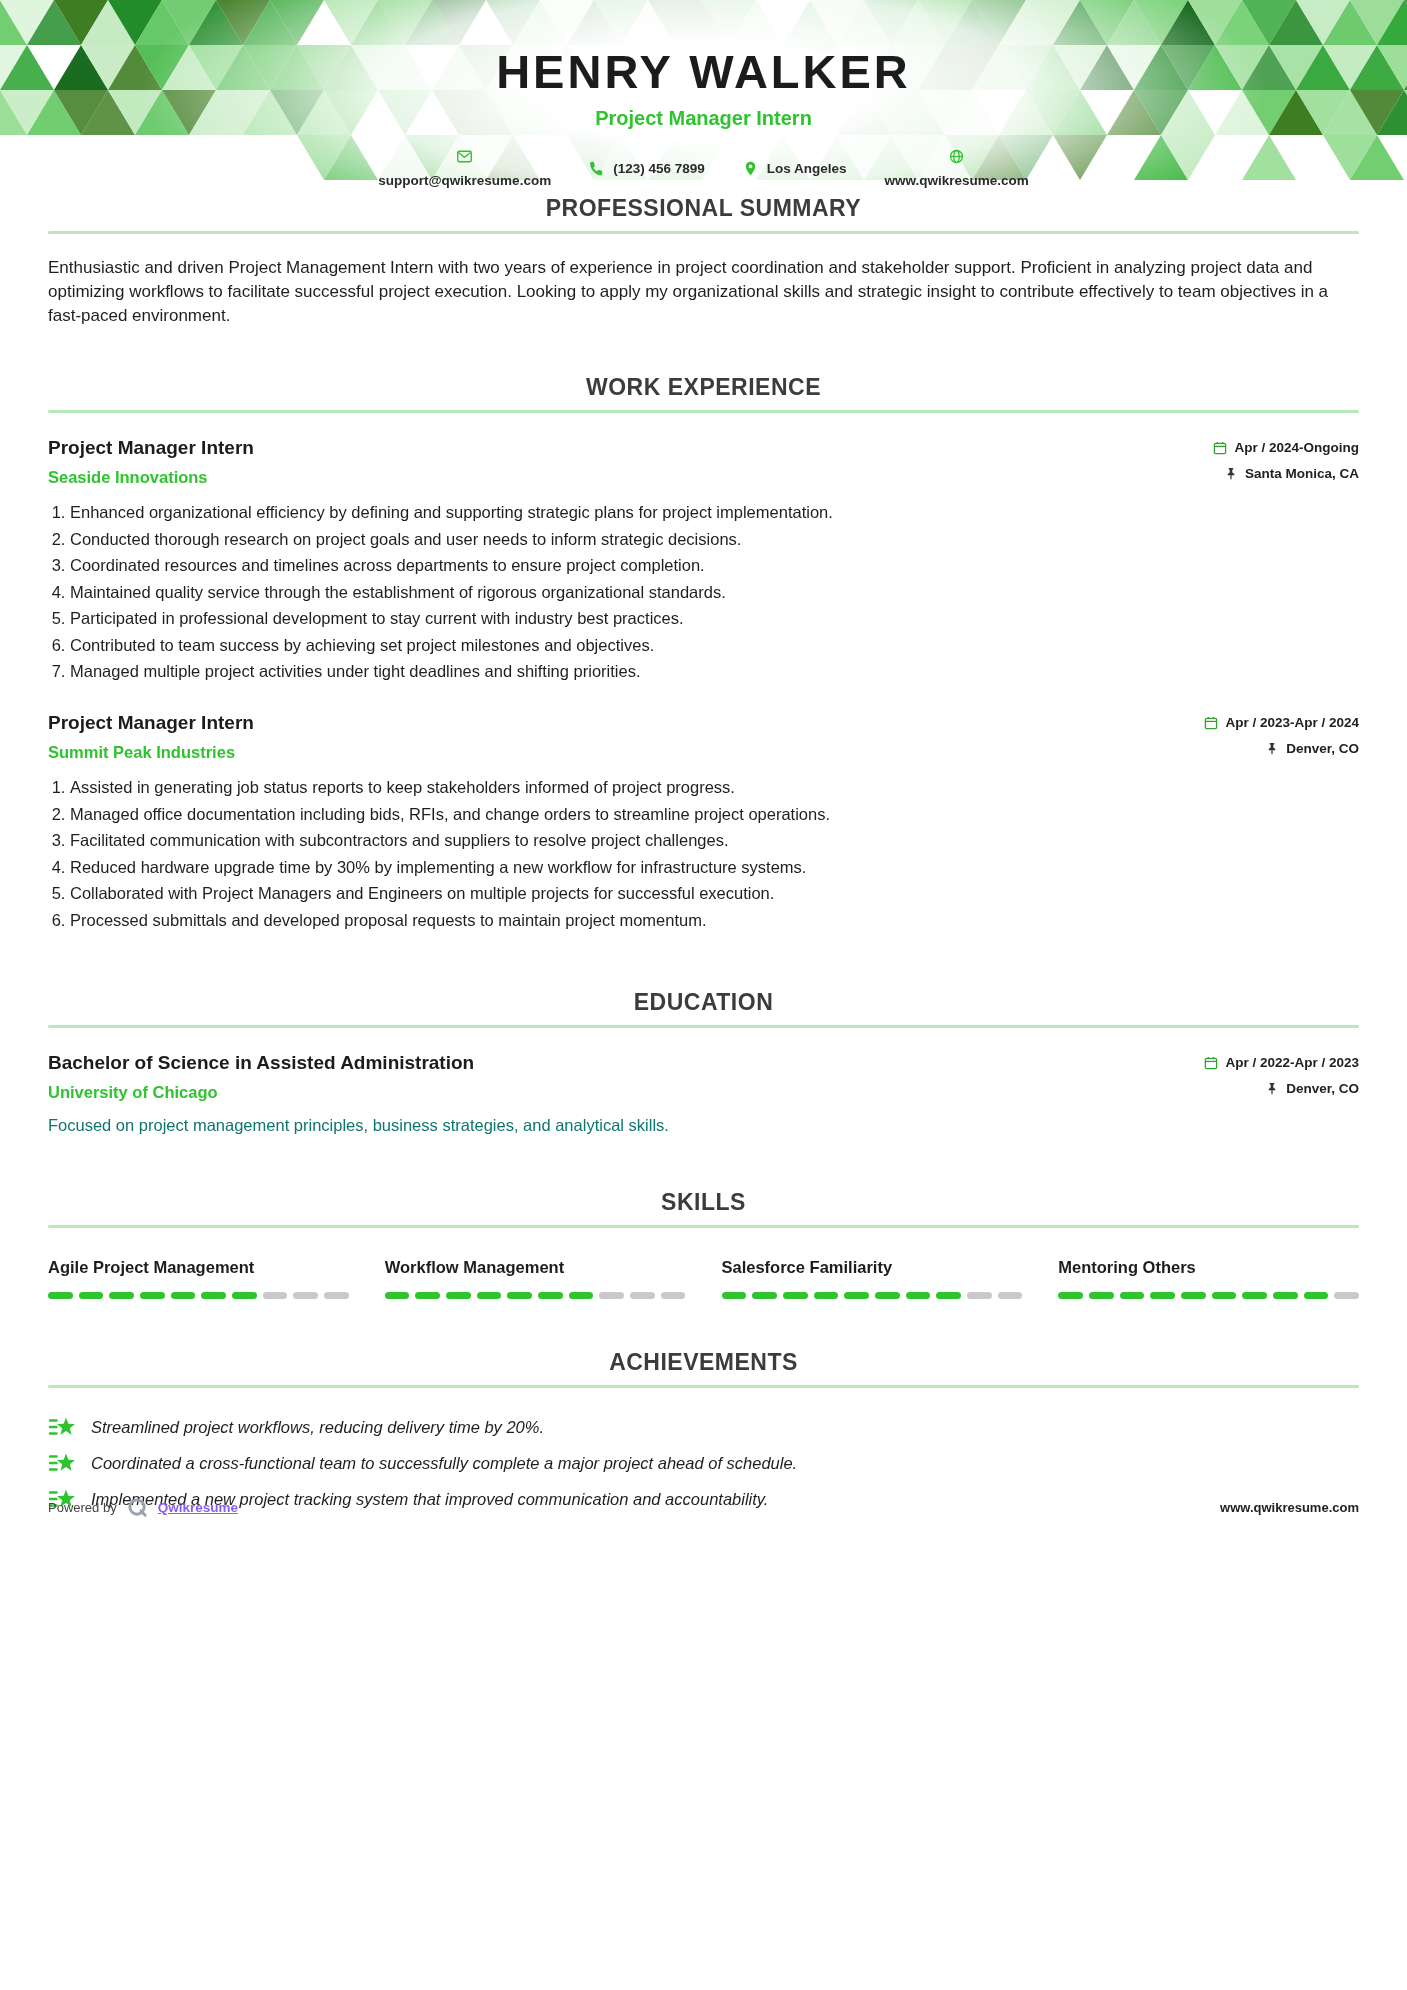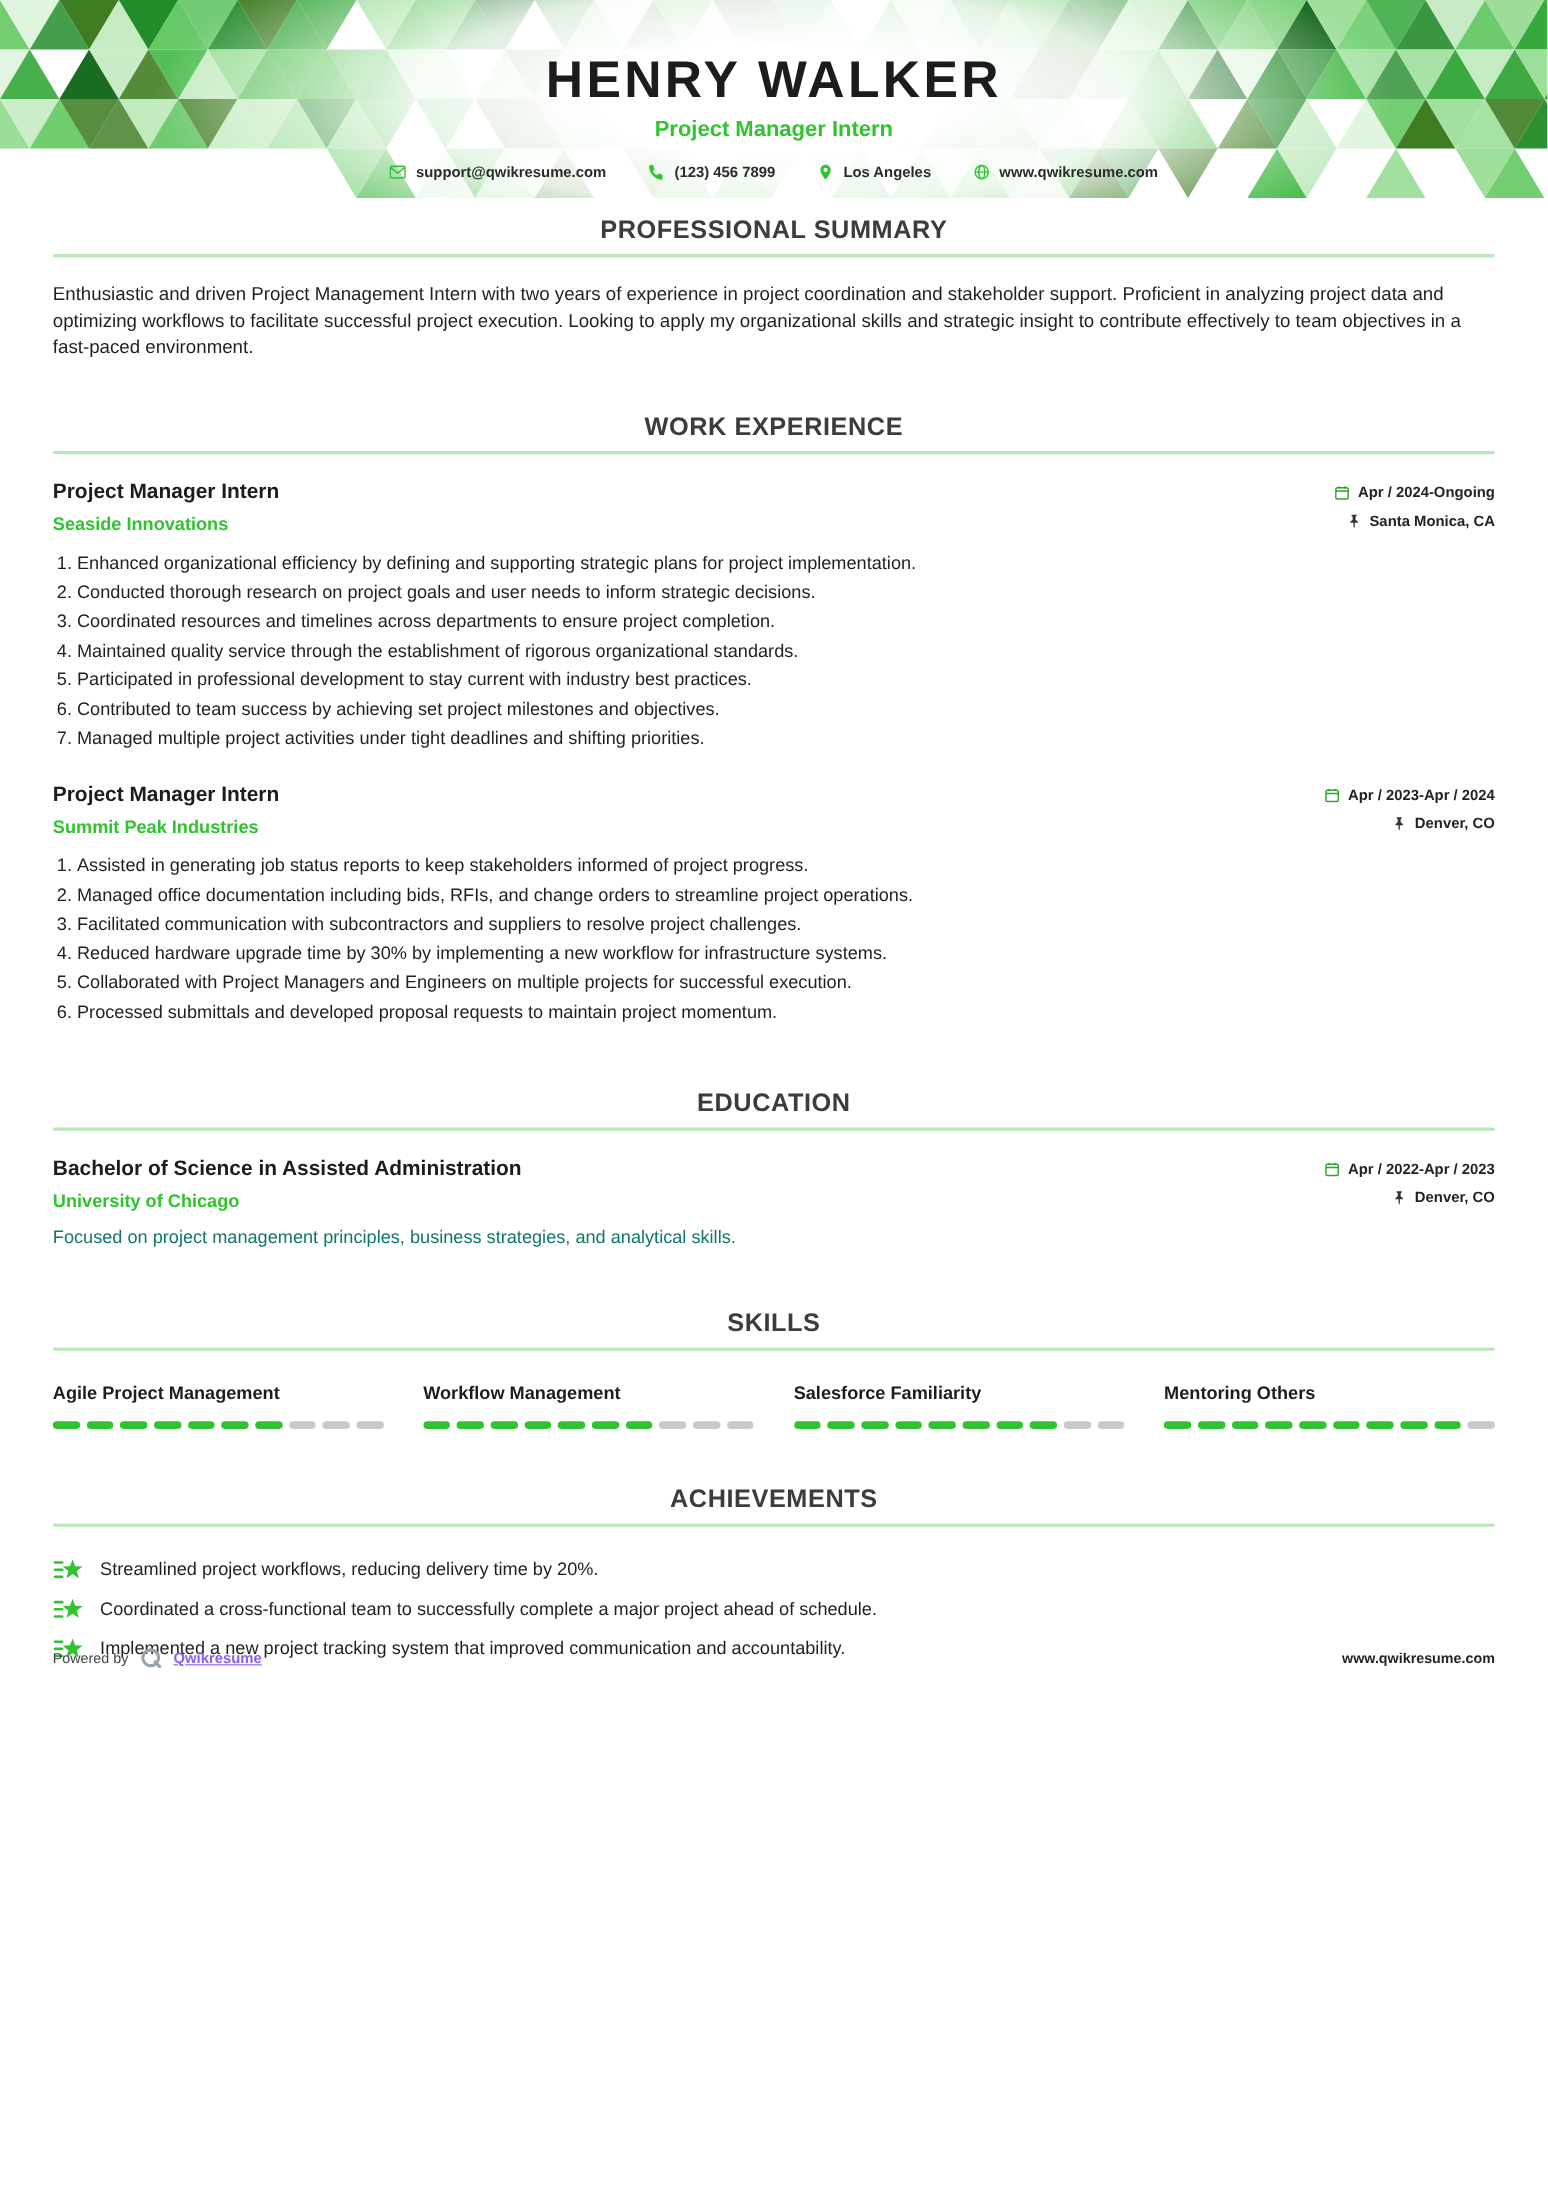--- a/index.html
+++ b/index.html
@@ -15,21 +15,21 @@
   .hero{position:relative;height:180px;}
   #tri-svg{position:absolute;left:0;top:0;display:block;}
   .hero-fade{position:absolute;inset:0;
     background:radial-gradient(ellipse 40% 95% at 50% 50%,
       rgba(255,255,255,1) 28%, rgba(255,255,255,.85) 58%, rgba(255,255,255,0) 100%);}
   .hero-content{position:relative;text-align:center;padding-top:44px;}
   .name{margin:0;font-size:47px;font-weight:bold;letter-spacing:3px;color:#1c1c1c;}
   .role{margin-top:8px;font-size:20px;font-weight:bold;color:var(--accent);}
   .contacts{margin-top:19px;display:flex;justify-content:center;align-items:center;gap:38px;}
   .contact{display:inline-flex;align-items:center;gap:9px;font-size:13.5px;font-weight:bold;color:#2b2b2b;}
-  .contact.link{cursor:pointer;}
+  .contact.link{cursor:pointer;flex-direction:column;}
   .cicon{width:15px;height:15px;flex:none;}
 
   
   .content{padding:0 48px;}
   .sec-title{margin:0;text-align:center;font-size:23px;font-weight:bold;letter-spacing:.5px;color:#3c3c3c;}
   .rule{height:3px;background:var(--divider);margin-top:9px;border-radius:2px;}
   .sec-summary{padding-top:15px;}
   .summary-text{margin:22px 0 0;font-size:17px;line-height:1.42;color:#1f1f1f;}
   .sec-work{margin-top:46px;}
 
@@ -51,21 +51,21 @@
 
   .sec-skills{margin-top:54px;}
   .skills-grid{margin-top:30px;display:grid;grid-template-columns:repeat(4,1fr);gap:36px;}
   .skill-name{font-size:16.5px;font-weight:bold;color:#1d1d1d;}
   .skill-bar{margin-top:15px;display:flex;gap:6px;}
   .seg{flex:1;height:7px;border-radius:3.5px;}
   .seg-on{background:var(--accent);}
   .seg-off{background:var(--seg-off);}
 
   .sec-achievements{margin-top:50px;}
-  .ach-list{list-style:none;margin:26px 0 0;padding:0;}
+  .ach-list{list-style:none;margin:26px 0 0;padding:0;font-style:italic;}
   .ach{display:flex;align-items:center;gap:15px;margin-bottom:10px;}
   .ach-icon{width:28px;height:26px;flex:none;}
   .ach-text{font-size:16.5px;color:#1f1f1f;}
 
   
   .footer{position:absolute;left:48px;right:48px;top:1496px;
     display:flex;justify-content:space-between;align-items:center;text-align:center;}
   .footer-left{display:flex;align-items:center;gap:9px;}
   .powered{font-size:13px;color:#444;}
   .qlogo{width:23px;height:23px;}

